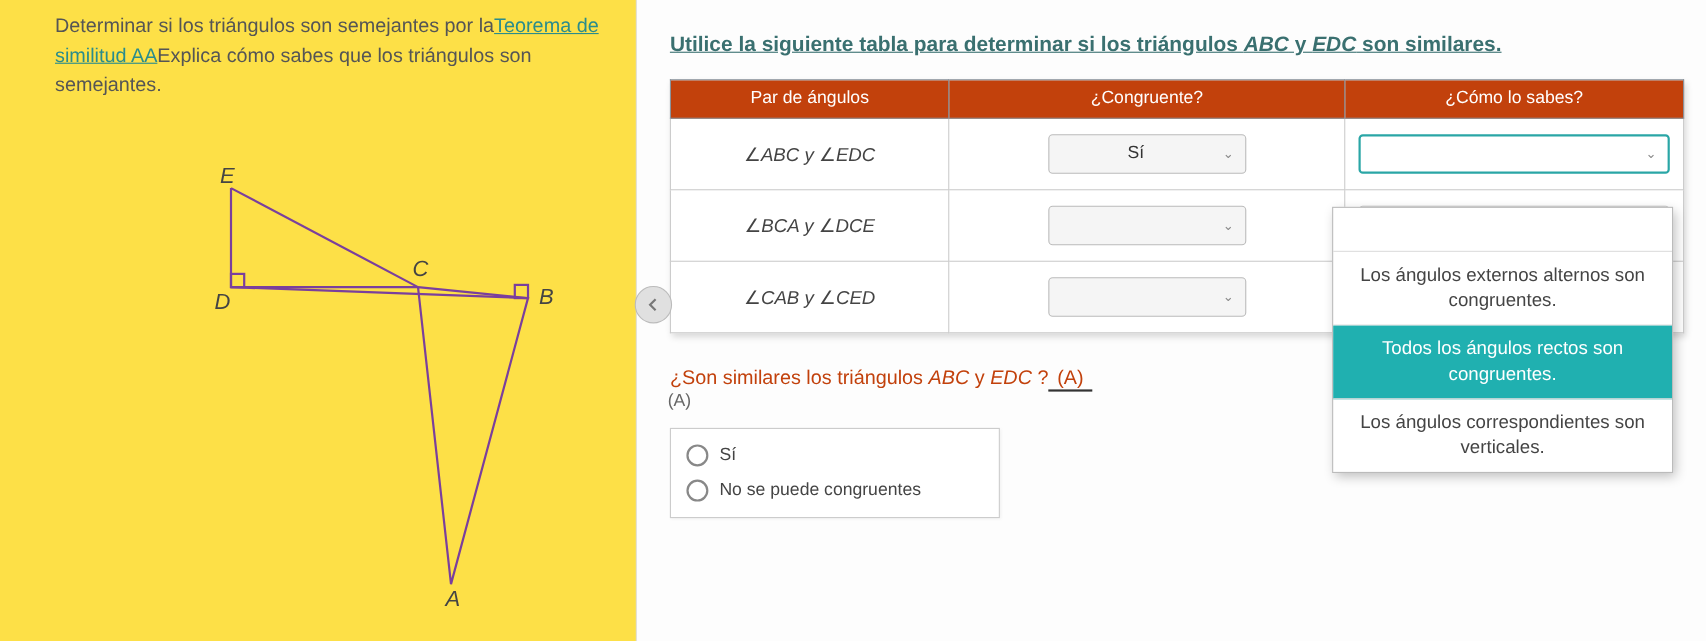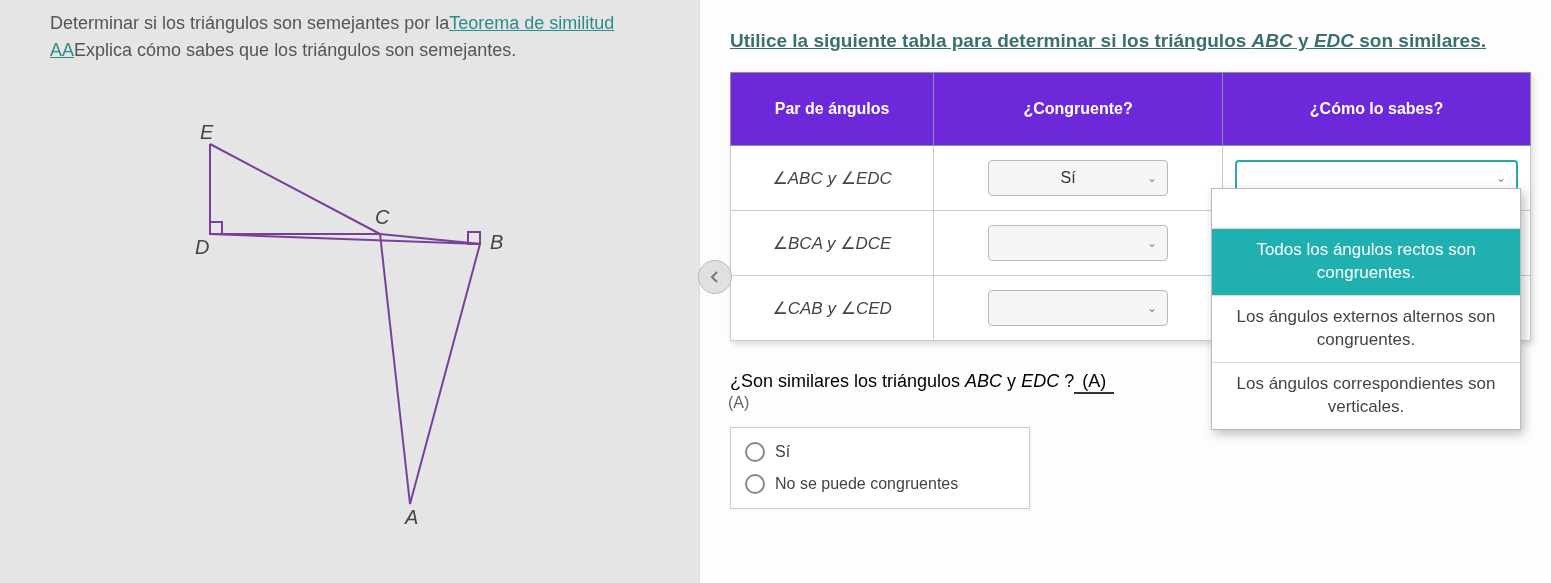--- a/index.html
+++ b/index.html
@@ -11,23 +11,23 @@
     width: 1551px;
     height: 583px;
     overflow: hidden;
   }
   .main {
     display: flex;
     height: 100%;
     width: 100%;
   }
   .left-panel {
-    width: 700px;
+    width: 579px;
     padding: 10px 30px 10px 50px;
-    background: #e5e5e5;
+    background: #fde047;
     border-right: 1px solid #ddd;
   }
   .right-panel {
     flex: 1;
     padding: 30px 20px 10px 30px;
     position: relative;
     background: #fdfdfd;
   }
   .instr {
     font-size: 18px;
@@ -47,24 +47,24 @@
     text-decoration: underline;
   }
   .ital { font-style: italic; }
   table.angle-table {
     border-collapse: collapse;
     width: 100%;
     box-shadow: 2px 3px 6px rgba(0,0,0,0.15);
     background: #fff;
   }
   table.angle-table th {
-    background: #6d28d9;
+    background: #c2410c;
     color: #fff;
-    font-weight: 700;
-    padding: 27px 10px;
+    font-weight: 400;
+    padding: 8px 10px;
     border: 1px solid #8a939c;
     font-size: 16px;
   }
   table.angle-table td {
     border: 1px solid #ccc;
     padding: 14px 12px;
     text-align: center;
     font-size: 17px;
     color: #444;
     vertical-align: middle;
@@ -93,21 +93,21 @@
   .how-cell { width: 308px; }
   .how-sel {
     width: 100%;
     min-width: 280px;
     border: 2px solid #2aa6a6;
     background: #fff;
   }
   .question {
     margin-top: 30px;
     font-size: 18px;
-    color: #000000;
+    color: #c2410c;
   }
   .question .blank { display:inline-block; border-bottom: 2px solid #333; min-width: 40px; text-align:center;}
   .answers {
     margin-top: 15px;
     border: 1px solid #ccc;
     width: 300px;
     background: #fff;
     padding: 8px 12px;
     box-shadow: 1px 1px 3px rgba(0,0,0,0.05);
   }
@@ -276,22 +276,22 @@
               <span></span>
               <span class="chev">⌄</span>
             </div>
           </td>
         </tr>
       </tbody>
     </table>
 
     <div class="dropdown">
       <div class="opt blank"></div>
+      <div class="opt">Los ángulos externos alternos son congruentes.</div>
       <div class="opt sel">Todos los ángulos rectos son congruentes.</div>
-      <div class="opt">Los ángulos externos alternos son congruentes.</div>
       <div class="opt">Los ángulos correspondientes son verticales.</div>
     </div>
 
     <p class="question">
       <span>¿Son similares los triángulos </span><span class="ital">ABC</span><span> y </span><span class="ital">EDC</span><span> ?</span><span class="blank">(A)</span>
     </p>
 
     <div class="ans-label">(A)</div>
     <div class="answers">
       <div class="radio-row">

